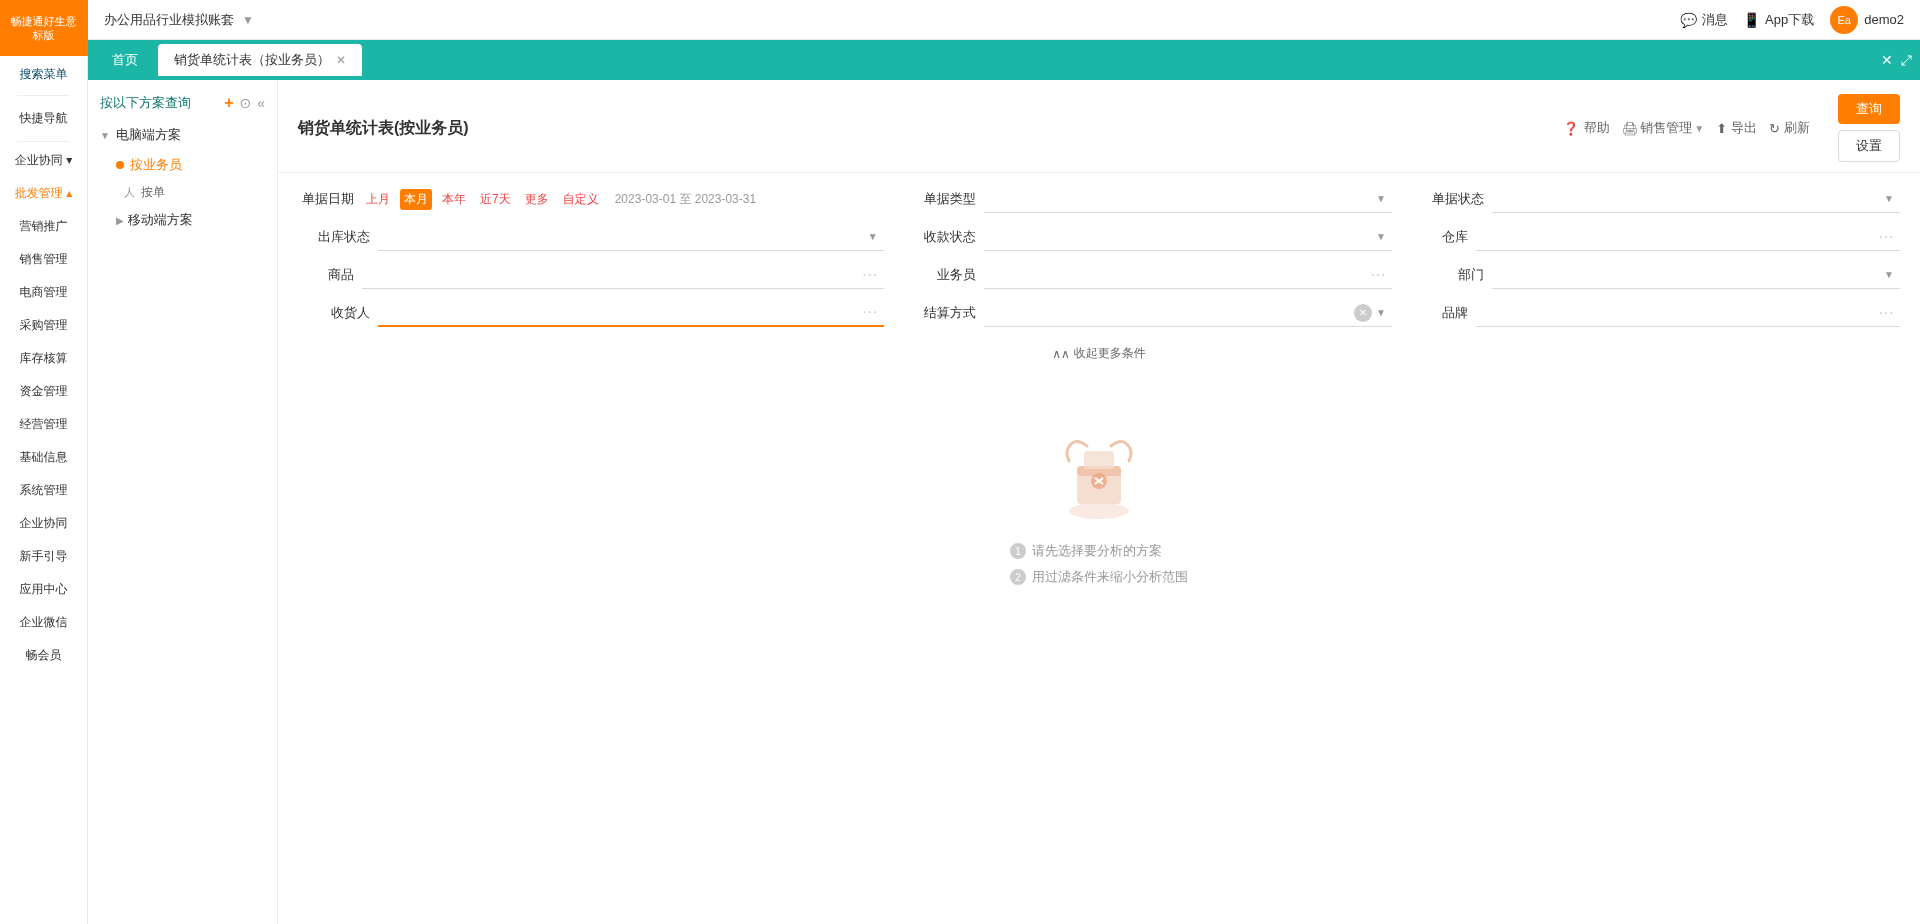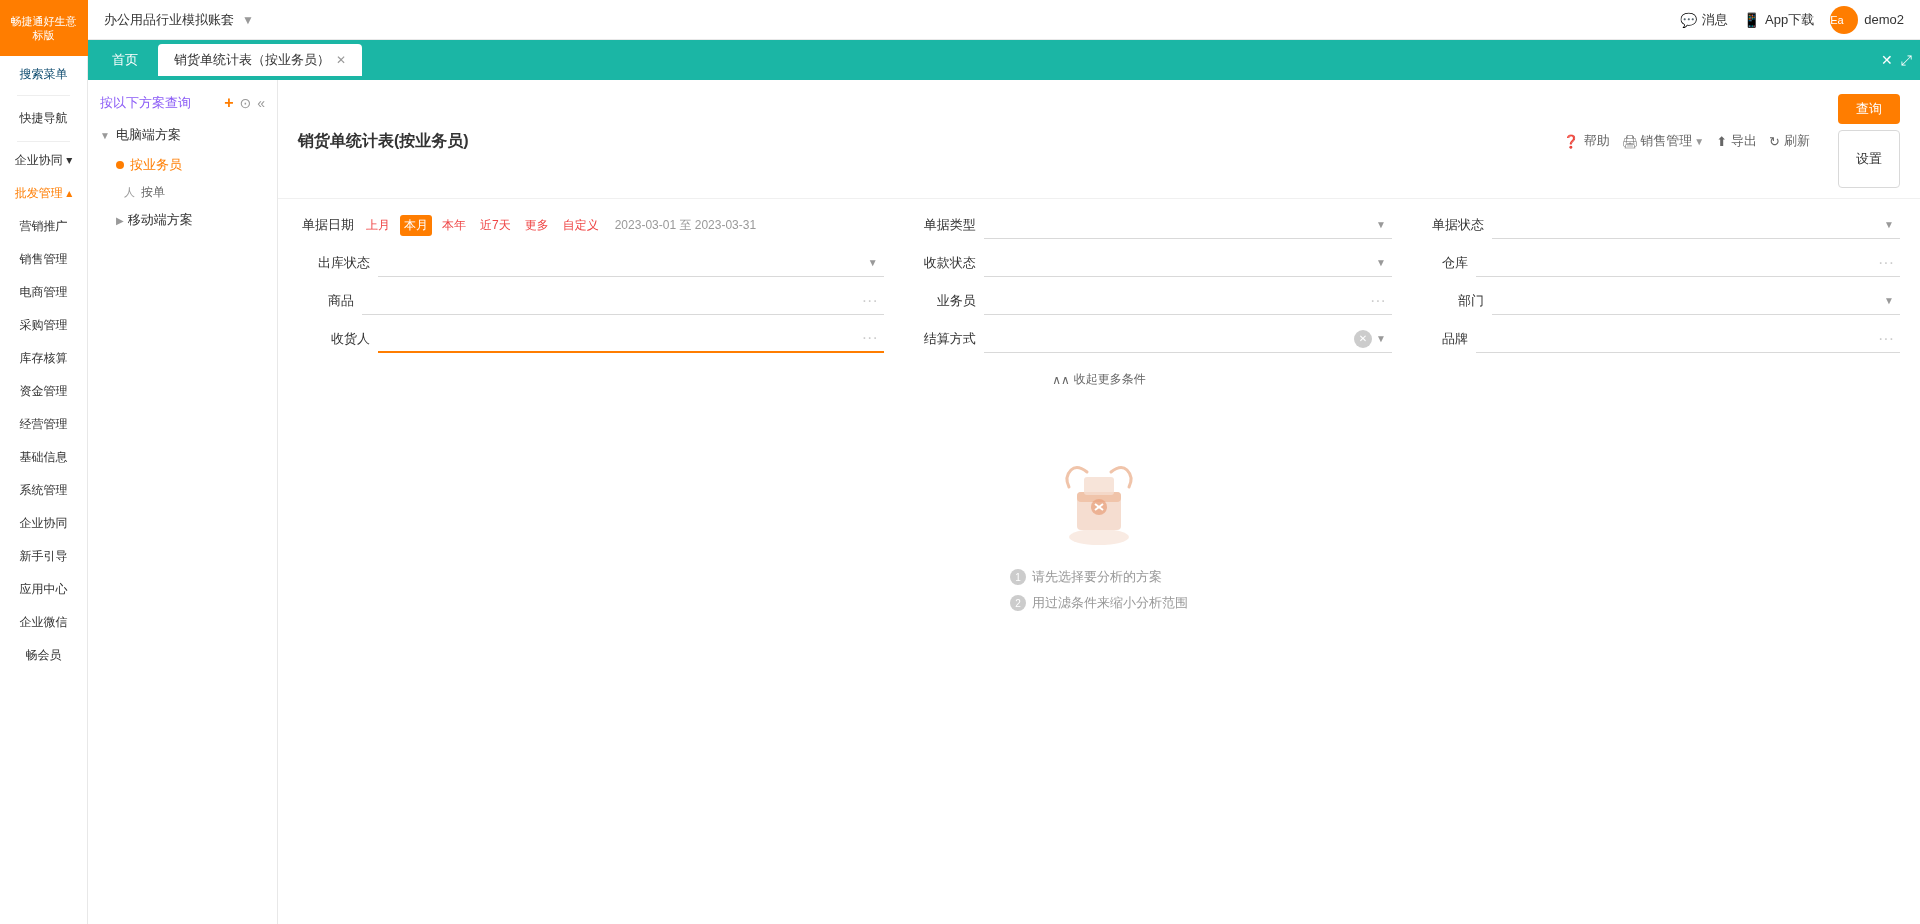--- a/index.html
+++ b/index.html
@@ -18,59 +18,59 @@
     .sidebar-item.active { color: #ff7d00; }
 
     
     .main { flex: 1; display: flex; flex-direction: column; overflow: hidden; }
 
     
     .topbar { height: 40px; background: #fff; display: flex; align-items: center; justify-content: space-between; padding: 0 16px; border-bottom: 1px solid #e8e8e8; flex-shrink: 0; }
     .topbar-left { display: flex; align-items: center; gap: 8px; }
     .topbar-right { display: flex; align-items: center; gap: 16px; font-size: 13px; color: #333; }
     .topbar-right span { cursor: pointer; display: flex; align-items: center; gap: 4px; }
-    .topbar-right .user-avatar { width: 28px; height: 28px; border-radius: 50%; background: #ff7d00; display: flex; align-items: center; justify-content: flex-start; color: #fff; font-size: 11px; }
+    .topbar-right .user-avatar { width: 28px; height: 28px; border-radius: 50%; background: #ff7d00; display: flex; align-items: center; justify-content: center; color: #fff; font-size: 11px; }
 
     
     .tabbar { height: 40px; background: #1bb6a5; display: flex; align-items: center; padding: 0 8px; gap: 4px; flex-shrink: 0; }
     .tab { height: 32px; padding: 0 16px; display: flex; align-items: center; gap: 6px; border-radius: 4px 4px 0 0; font-size: 13px; cursor: pointer; }
     .tab.home { background: transparent; color: #fff; }
     .tab.active { background: #fff; color: #333; }
     .tab .close-btn { color: #999; font-size: 12px; cursor: pointer; }
     .tabbar-spacer { flex: 1; }
     .tabbar-actions { display: flex; align-items: center; gap: 8px; }
     .tabbar-actions span { color: #fff; font-size: 16px; cursor: pointer; }
 
     
     .content { flex: 1; display: flex; overflow: hidden; background: #f0f0f0; }
 
     
     .left-panel { width: 190px; background: #fff; border-right: 1px solid #e8e8e8; flex-shrink: 0; padding: 10px 0; overflow-y: auto; }
     .left-panel-header { display: flex; align-items: center; justify-content: space-between; padding: 4px 12px 8px; }
-    .left-panel-header-title { font-size: 13px; color: #8b5cf6; font-weight: 500; }
+    .left-panel-header-title { font-size: 13px; color: #0f766e; font-weight: 500; }
     .left-panel-header-actions { display: flex; gap: 6px; align-items: center; }
     .left-panel-header-actions span { color: #999; font-size: 14px; cursor: pointer; }
     .left-panel-section { }
     .left-panel-section-title { display: flex; align-items: center; gap: 6px; padding: 6px 12px; font-size: 13px; color: #333; cursor: pointer; }
     .left-panel-item { padding: 6px 12px 6px 28px; font-size: 13px; color: #333; cursor: pointer; display: flex; align-items: center; gap: 6px; }
     .left-panel-item.active { color: #ff7d00; font-weight: 500; }
     .left-panel-item .dot { width: 8px; height: 8px; border-radius: 50%; background: #ff7d00; display: inline-block; }
     .left-panel-sub { padding: 4px 12px 4px 36px; display: flex; align-items: center; gap: 6px; font-size: 12px; color: #666; cursor: pointer; }
     .left-panel-sub-section { display: flex; align-items: center; gap: 4px; padding: 6px 12px 6px 28px; font-size: 13px; color: #333; cursor: pointer; }
 
     
     .right-content { flex: 1; background: #fff; overflow-y: auto; }
 
     
     .page-header { padding: 14px 20px 10px; display: flex; align-items: center; justify-content: space-between; border-bottom: 1px solid #f0f0f0; }
     .page-title { font-size: 16px; font-weight: 600; color: #333; }
     .page-actions { display: flex; align-items: center; gap: 12px; }
     .page-action-btn { display: flex; align-items: center; gap: 4px; font-size: 13px; color: #666; cursor: pointer; }
     .btn-primary { background: #ff7d00; color: #fff; border: none; padding: 6px 18px; border-radius: 4px; cursor: pointer; font-size: 13px; }
-    .btn-default { background: #fff; color: #333; border: 1px solid #d9d9d9; padding: 19px 14px; border-radius: 4px; cursor: pointer; font-size: 13px; }
+    .btn-default { background: #fff; color: #333; border: 1px solid #d9d9d9; padding: 6px 14px; border-radius: 4px; cursor: pointer; font-size: 13px; }
 
     
     .filter-area { padding: 12px 20px; }
     .filter-row { display: flex; align-items: center; gap: 0; margin-bottom: 10px; }
     .filter-item { display: flex; align-items: center; flex: 1; min-width: 0; }
     .filter-label { font-size: 13px; color: #333; white-space: nowrap; margin-right: 8px; min-width: 56px; text-align: right; }
     .filter-label.wide { min-width: 72px; }
     .filter-select { flex: 1; display: flex; align-items: center; justify-content: space-between; border-bottom: 1px solid #d9d9d9; padding: 4px 6px; cursor: pointer; min-height: 28px; }
     .filter-select .placeholder { color: #ccc; font-size: 13px; }
     .filter-select .chevron { color: #999; font-size: 10px; }

